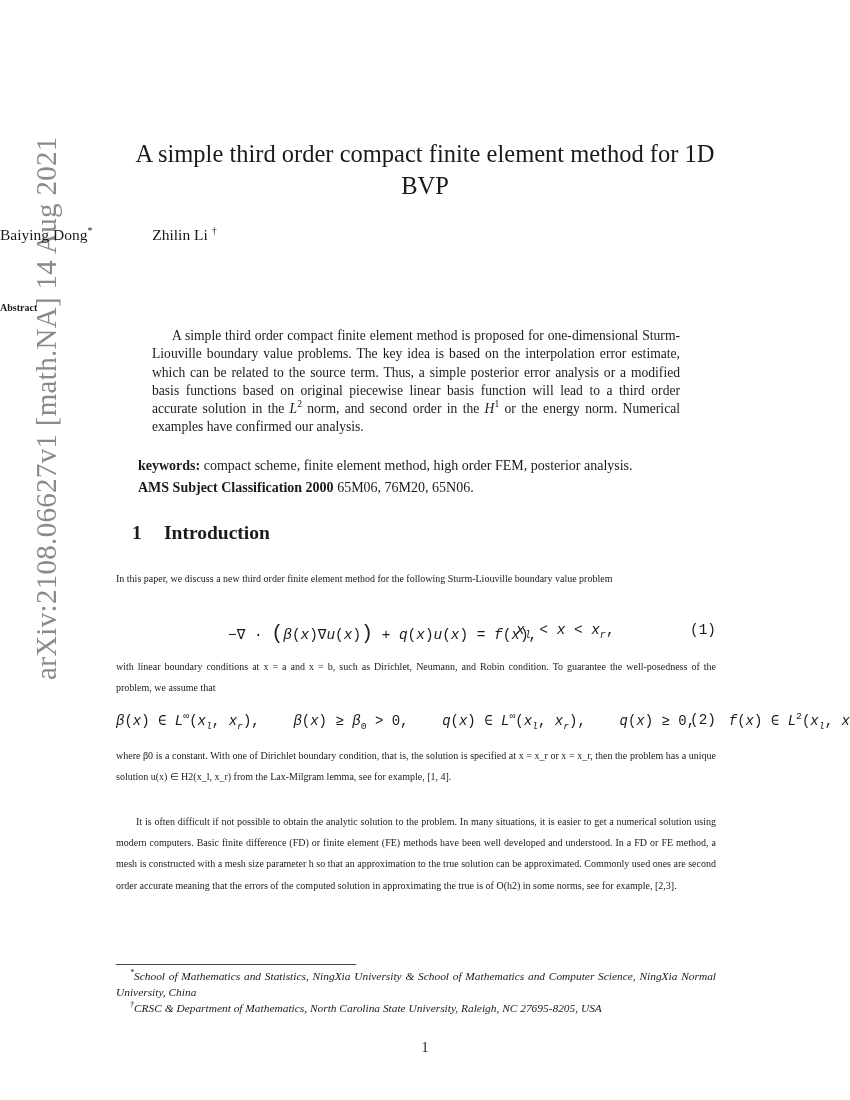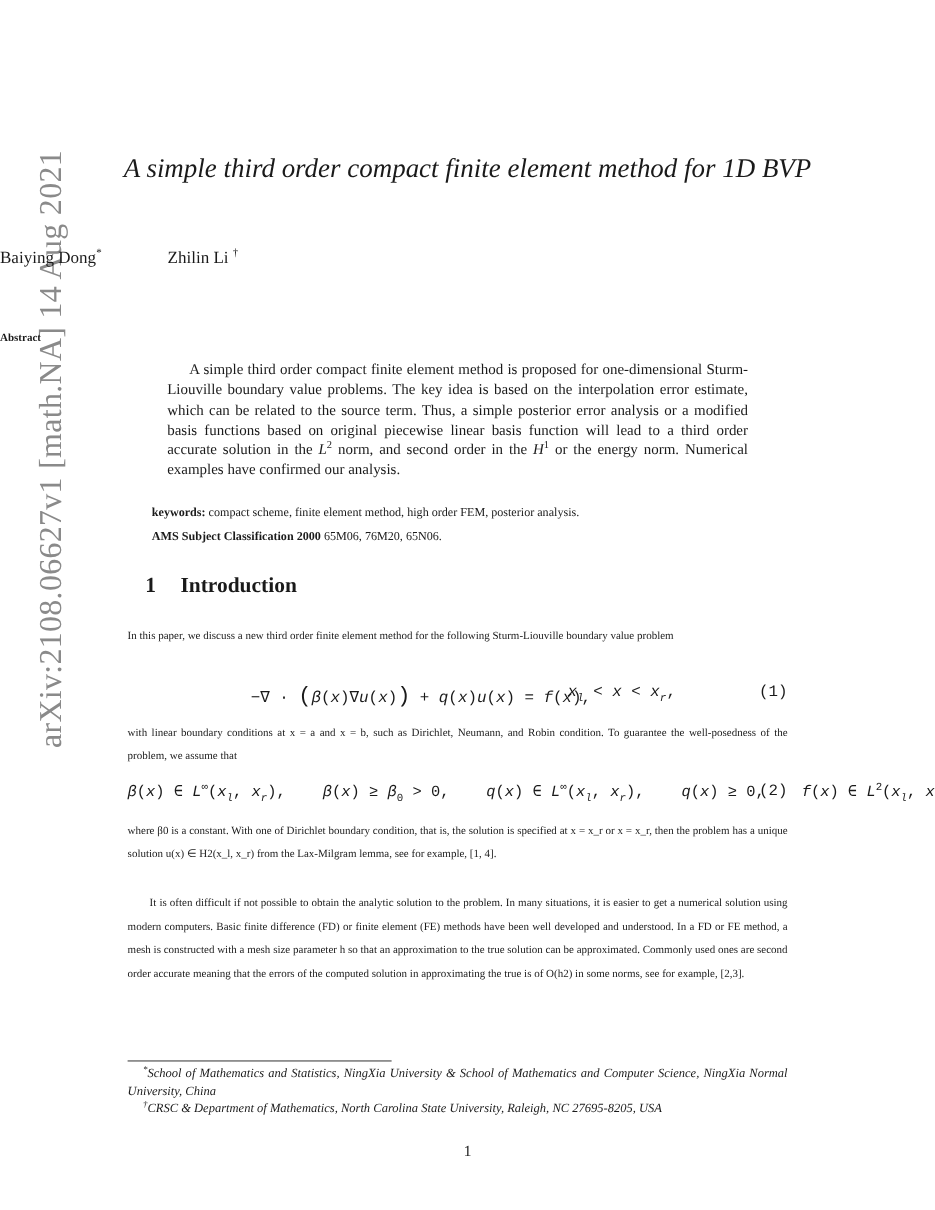--- a/index.html
+++ b/index.html
@@ -6,36 +6,36 @@
   body { width: 850px; height: 1100px; position: relative; overflow: hidden;
          font-family: "DejaVu Serif", "Liberation Serif", serif; color: #1a1a1a; }
   .page { position: absolute; left: 0; top: 0; width: 850px; height: 1100px; }
 
   .arxiv-stamp { position: absolute; left: 8px; top: 270px; width: 44px; height: 410px; }
   .arxiv-stamp span { position: absolute; left: 22px; top: 410px; transform-origin: 0 0;
        transform: rotate(-90deg); white-space: nowrap; font-family: "Liberation Serif", serif;
        font-size: 29px; color: #8a8a8a; letter-spacing: 0.3px; }
 
   .title { position: absolute; left: 110px; top: 138px; width: 630px; text-align: center;
-           font-family: "Liberation Serif", serif; font-size: 24.5px; line-height: 32px; color: #1a1a1a; font-style: italic; }
+           font-family: "Liberation Serif", serif; font-size: 24.5px; line-height: 32px; color: #1a1a1a; }
 
   .authors { position: absolute; left: 0; top: 226px; width: 790px; text-align: left;
              font-family: "Liberation Serif", serif; font-size: 15.5px; }
   .authors .author { display: inline-block; }
   .authors .author + .author { margin-left: 56px; }
   .authors sup { font-size: 10px; vertical-align: super; line-height: 0; }
 
   .abstract-heading { position: absolute; left: 0; top: 302px; width: 850px; text-align: left;
                       font-family: "Liberation Serif", serif; font-weight: bold; font-size: 10px; }
   .abstract-body { position: absolute; left: 152px; top: 327px; width: 528px;
                    font-family: "Liberation Serif", serif; font-size: 13.6px; line-height: 18.3px;
                    text-align: justify; text-indent: 20px; }
 
   .keywords { position: absolute; left: 138px; top: 455px; width: 580px;
-              font-family: "Liberation Serif", serif; font-size: 11px; line-height: 22px; }
+              font-family: "Liberation Serif", serif; font-size: 14px; line-height: 22px; }
   .keywords b { font-weight: bold; }
 
   .section-heading { position: absolute; left: 132px; top: 522px; font-family: "Liberation Serif", serif;
                      font-weight: bold; font-size: 19.5px; }
   .section-heading .num { display: inline-block; width: 32px; }
 
   .para { position: absolute; left: 116px; width: 600px; font-family: "Liberation Serif", serif;
           font-size: 10px; line-height: 21.2px; text-align: justify; }
   .indent { text-indent: 20px; }
   .math { font-style: italic; }

